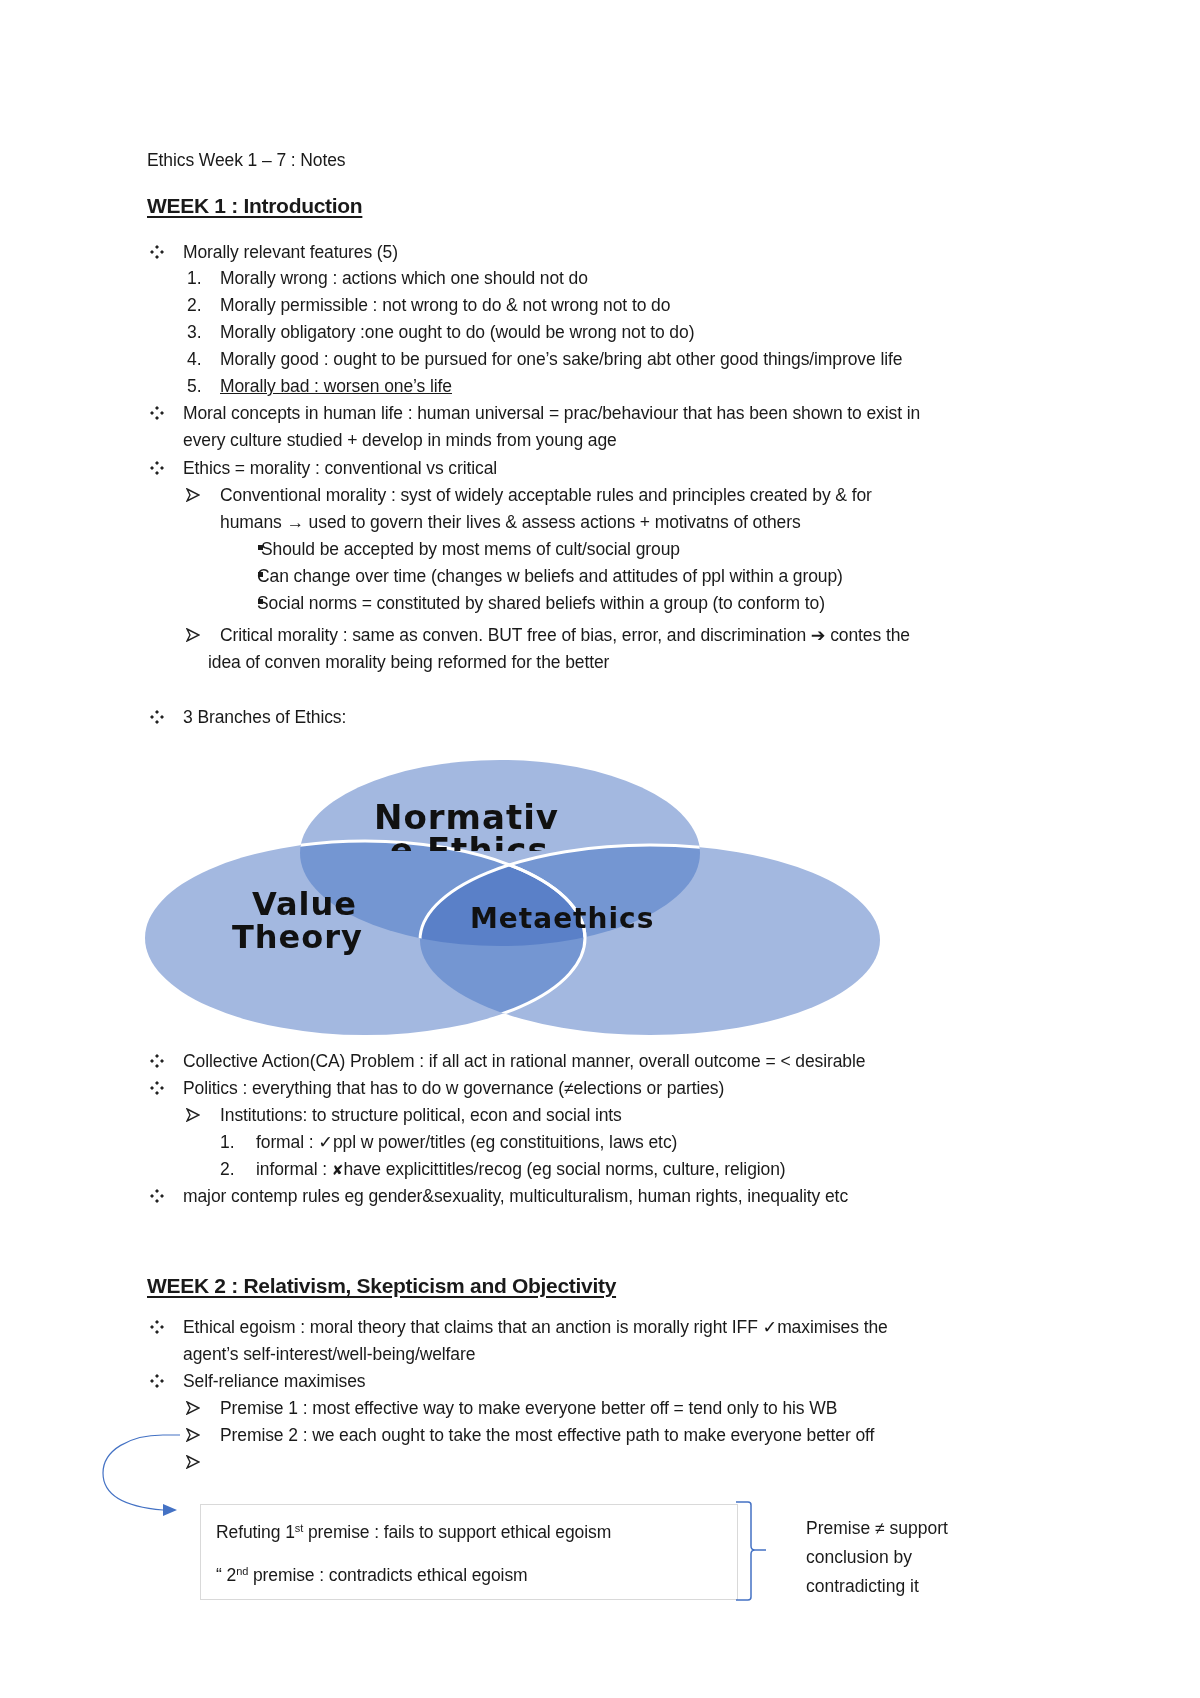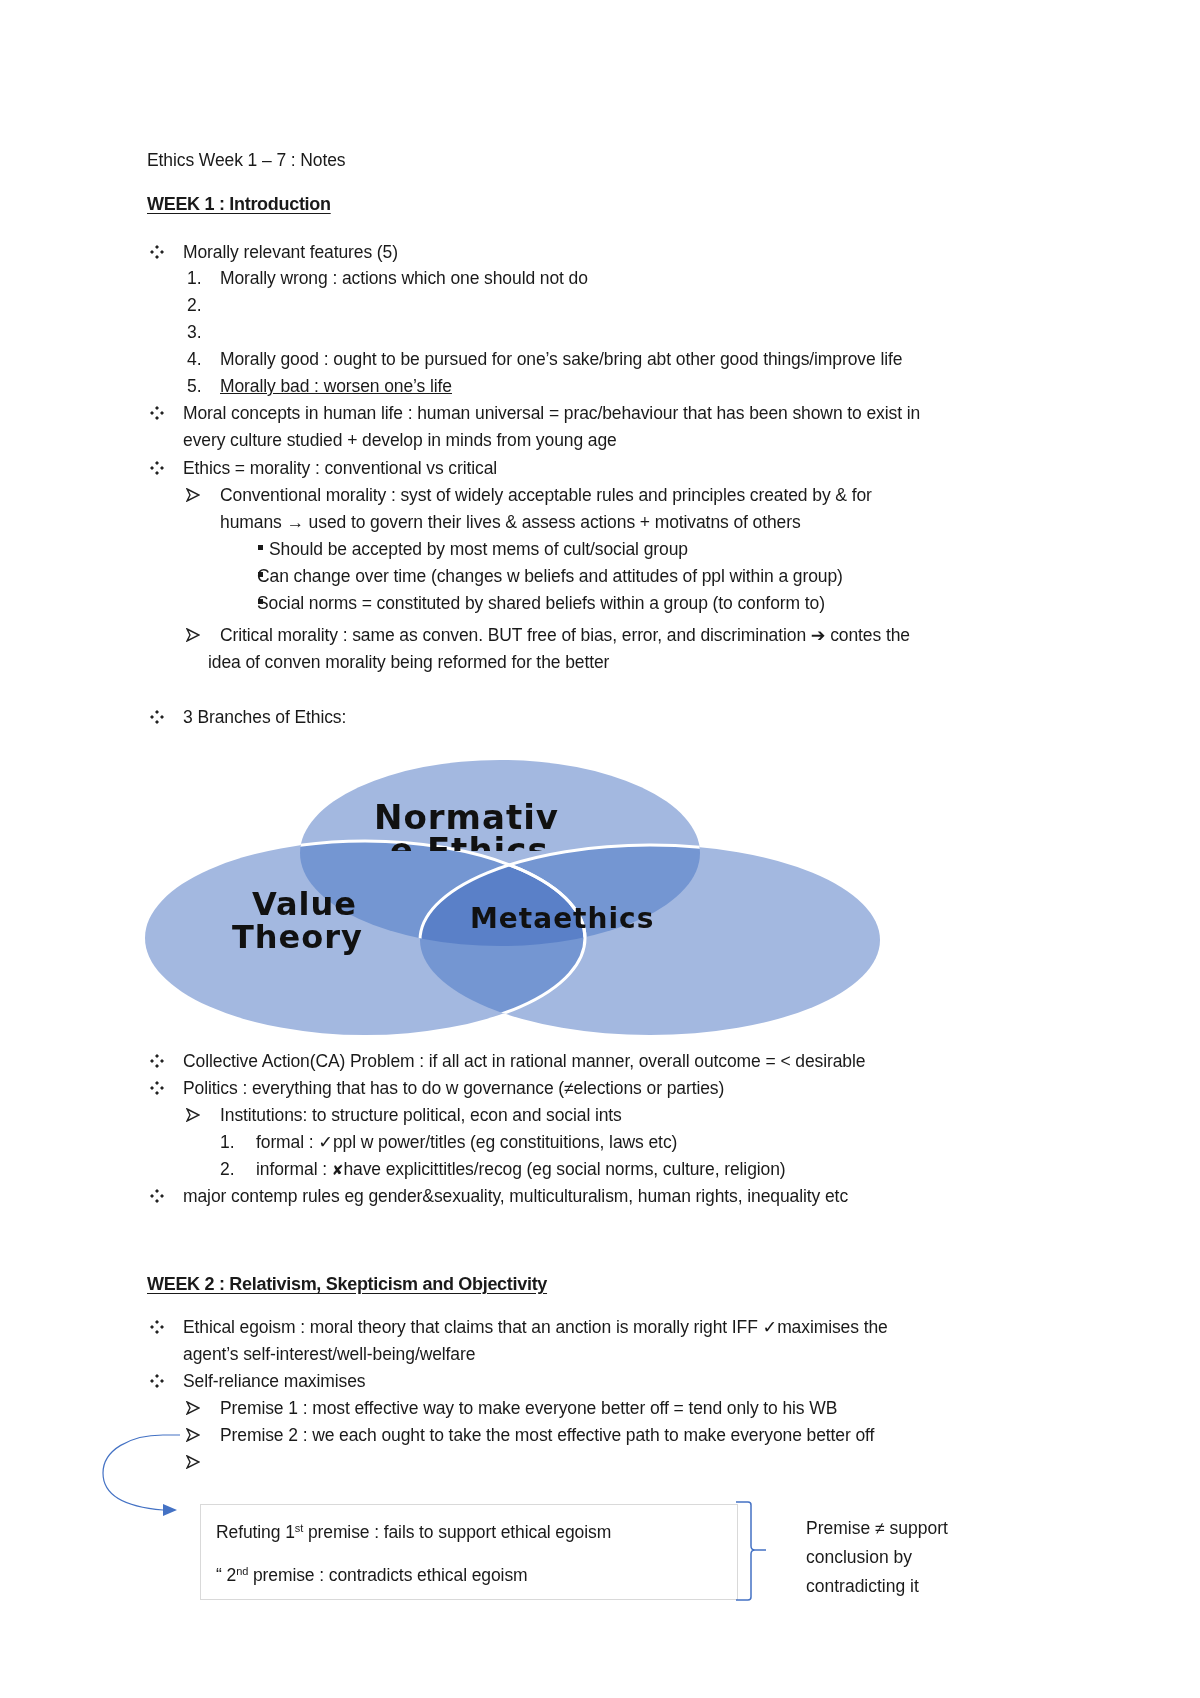--- a/index.html
+++ b/index.html
@@ -8,21 +8,21 @@
     font-family: "Liberation Sans", "DejaVu Sans", sans-serif;
     color: #1a1a1a;
   }
   .page { position: absolute; left: 0; top: 0; width: 1200px; height: 1698px; }
   .line {
     position: absolute; font-size: 17.5px; line-height: 22px; white-space: nowrap;
     letter-spacing: -0.1px;
   }
   .title { left: 147px; top: 149px; }
   .heading {
-    position: absolute; font-weight: bold; font-size: 18px; text-decoration: underline;
+    position: absolute; font-weight: bold; font-size: 21px; text-decoration: underline;
     text-underline-offset: 3px; white-space: nowrap; letter-spacing: -0.3px;
   }
   .num { position: absolute; font-size: 17.5px; line-height: 22px; }
   .sq { position: absolute; width: 5px; height: 5px; background: #1a1a1a; }
   .diamond4 {
     position: absolute; width: 14px; height: 14px;
   }
   .venn { position: absolute; left: 140px; top: 760px; width: 740px; height: 280px; }
   .venn-label {
     position: absolute; font-family: "DejaVu Sans", sans-serif; font-weight: bold;
@@ -46,21 +46,23 @@
   <div class="heading" style="left:147px; top:194px;">WEEK 1 : Introduction</div>
 
   <svg class="diamond4" style="left:150px; top:245px;" viewBox="0 0 14 14">
     <path d="M7 0 L9 2 L7 4 L5 2Z M2 5 L4 7 L2 9 L0 7Z M12 5 L14 7 L12 9 L10 7Z M7 10 L9 12 L7 14 L5 12Z" fill="#222"></path>
   </svg>
   <div class="line" style="left:183px; top:241px;">Morally relevant features (5)</div>
 
   <div class="num" style="left:187px; top:267px;">1.</div>
   <div class="line" style="left:220px; top:267px;">Morally wrong : actions which one should not do</div>
   <div class="num" style="left:187px; top:294px;">2.</div>
+  <div class="line" style="left:220px; top:294px;">Morally permissible : not wrong to do &amp; not wrong not to do</div>
   <div class="num" style="left:187px; top:321px;">3.</div>
+  <div class="line" style="left:220px; top:321px;">Morally obligatory :one ought to do (would be wrong not to do)</div>
   <div class="num" style="left:187px; top:348px;">4.</div>
   <div class="line" style="left:220px; top:348px;">Morally good : ought to be pursued for one’s sake/bring abt other good things/improve life</div>
   <div class="num" style="left:187px; top:375px;">5.</div>
   <div class="line" style="left:220px; top:375px;text-decoration:underline;">Morally bad : worsen one’s life</div>
 
   <svg class="diamond4" style="left:150px; top:406px;" viewBox="0 0 14 14">
     <path d="M7 0 L9 2 L7 4 L5 2Z M2 5 L4 7 L2 9 L0 7Z M12 5 L14 7 L12 9 L10 7Z M7 10 L9 12 L7 14 L5 12Z" fill="#222"></path>
   </svg>
   <div class="line" style="left:183px; top:429px;">every culture studied + develop in minds from young age</div>
   <div class="line" style="left:183px; top:402px;">Moral concepts in human life : human universal = prac/behaviour that has been shown to exist in</div>
@@ -77,21 +79,21 @@
   <div class="line" style="left:220px; top:511px;">
     <span>humans</span>
     <span style="font-weight:bold;">→</span>
     <span>used to govern their lives &amp; assess actions + motivatns of others</span>
   </div>
 
   <div class="sq" style="left:258px; top:545px;"></div>
   <div class="line" style="left:256px; top:538px; left:257px;"></div>
   <div class="line" style="left:257px; top:538px; padding-left:0;"></div>
   <div class="line" style="left:257px; top:538px;"></div>
-  <div class="line" style="left:257px; top:538px; margin-left:12px;">Should be accepted by most mems of cult/social group</div>
+  <div class="line" style="left:257px; top:538px; margin-left:4px;">Should be accepted by most mems of cult/social group</div>
 
   <div class="sq" style="left:258px; top:572px;"></div>
   <div class="line" style="left:257px; top:565px;">Can change over time (changes w beliefs and attitudes of ppl within a group)</div>
 
   <div class="sq" style="left:258px; top:599px;"></div>
   <div class="line" style="left:257px; top:592px;">Social norms = constituted by shared beliefs within a group (to conform to)</div>
 
   <svg style="position:absolute; left:186px; top:628px; width:14px; height:14px;" viewBox="0 0 14 14">
     <path d="M1 1 L13 7 L1 13 L4 7Z" fill="none" stroke="#222" stroke-width="1.4"></path>
   </svg>

